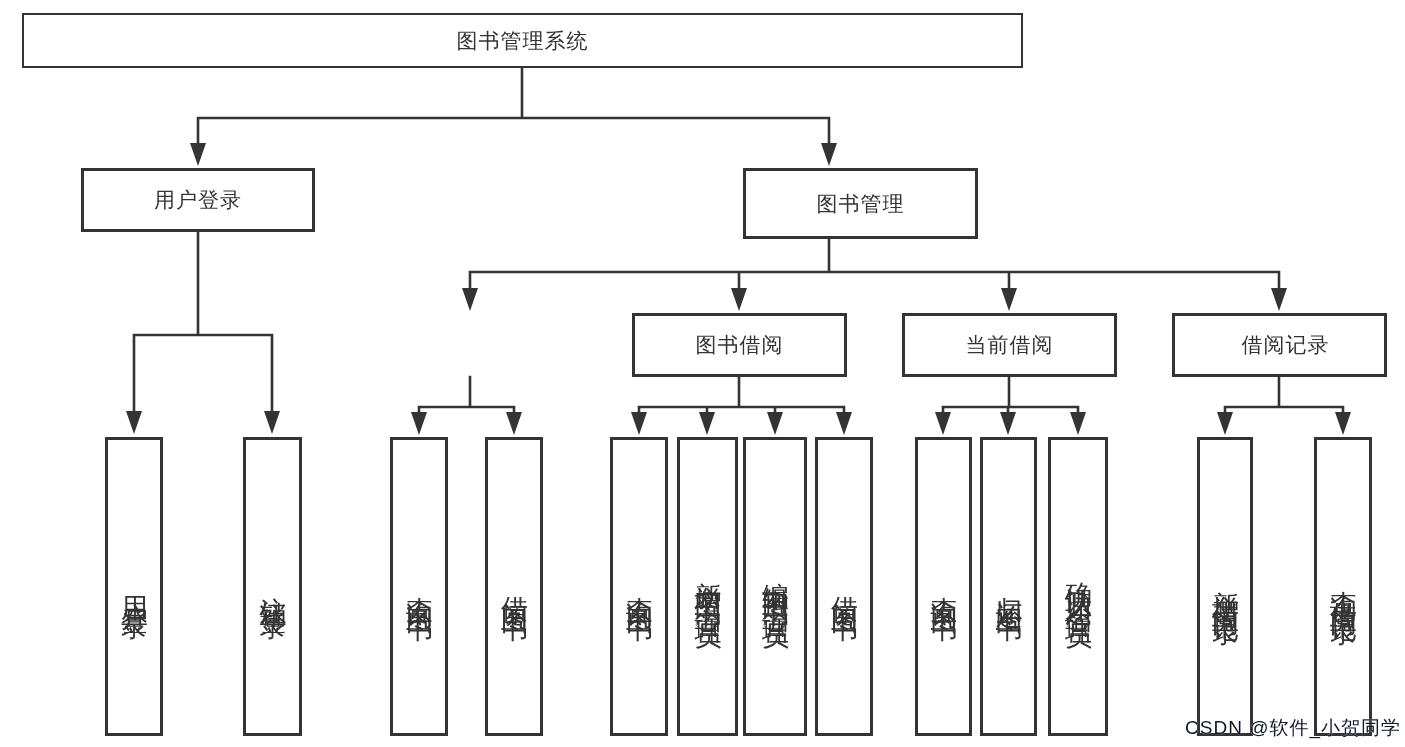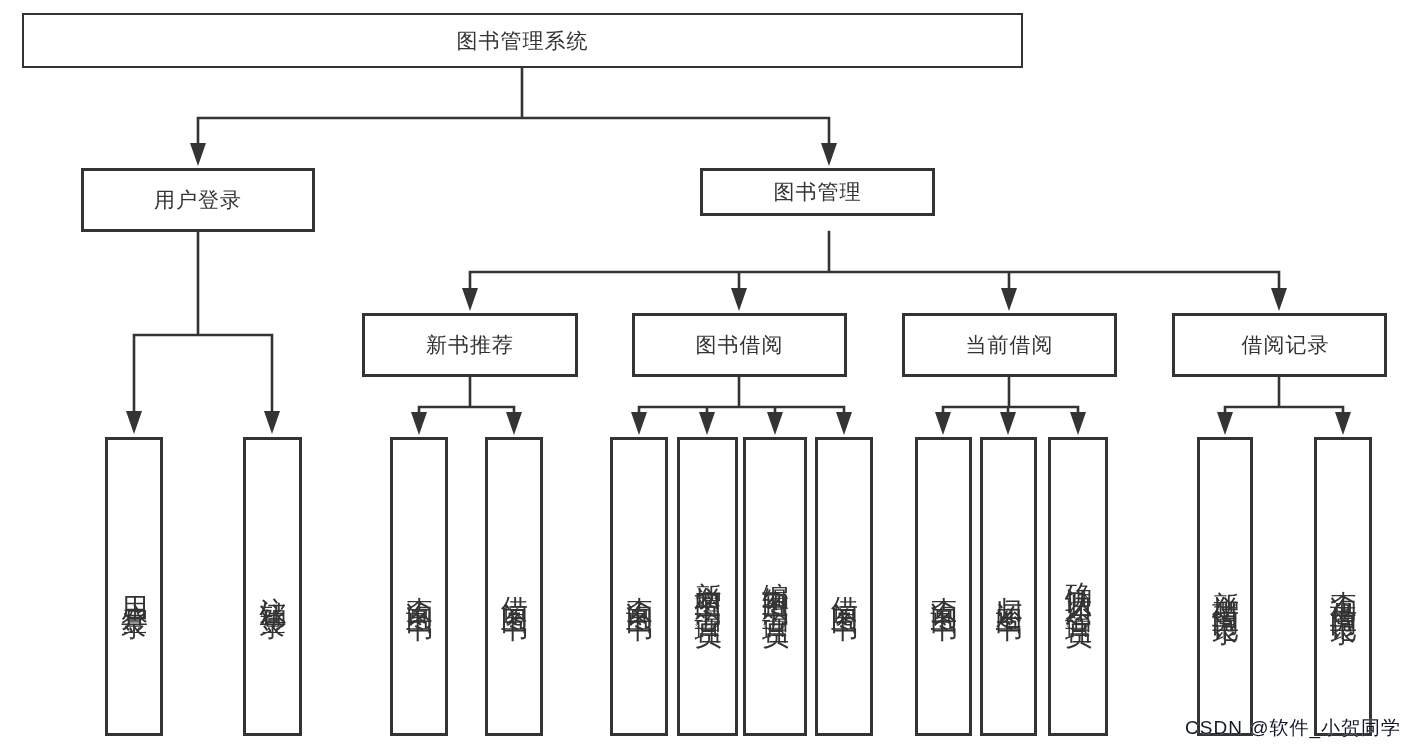--- a/index.html
+++ b/index.html
@@ -90,27 +90,24 @@
     </g>
   </svg>
 
   <div class="node h-node root-node" style="left:22px; top:13px; width:1001px; height:55px;">
     <span>图书管理系统</span>
   </div>
 
   <div class="node h-node" style="left:81px; top:168px; width:234px; height:64px;">
     <span>用户登录</span>
   </div>
-  <div class="node h-node" style="left:700px; top:168px; width:235px; height:48px;">
+  <div class="node h-node" style="left:743px; top:168px; width:235px; height:71px;">
     <span>图书管理</span>
   </div>
 
-  <div class="node h-node" style="left:362px; top:313px; width:216px; height:64px;">
-    <span>新书推荐</span>
-  </div>
   <div class="node h-node" style="left:632px; top:313px; width:215px; height:64px;">
     <span>图书借阅</span>
   </div>
   <div class="node h-node" style="left:902px; top:313px; width:215px; height:64px;">
     <span>当前借阅</span>
   </div>
   <div class="node h-node" style="left:1172px; top:313px; width:215px; height:64px;padding-left:12px;">
     <span>借阅记录</span>
   </div>
 

